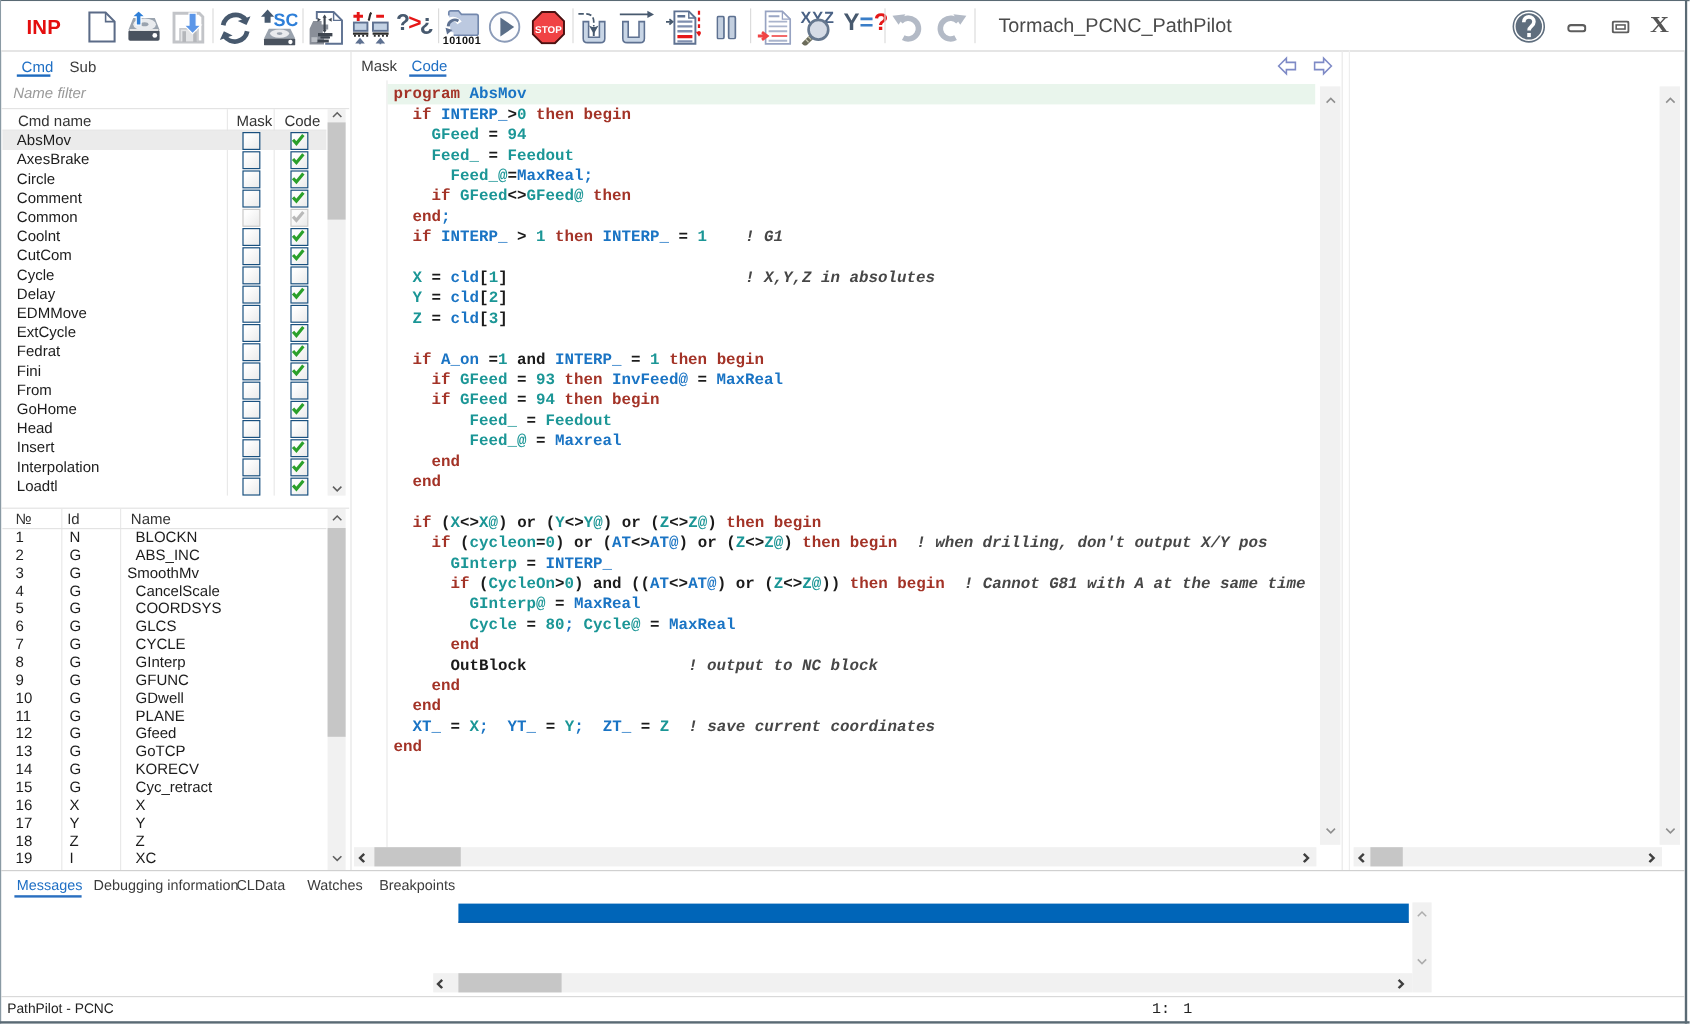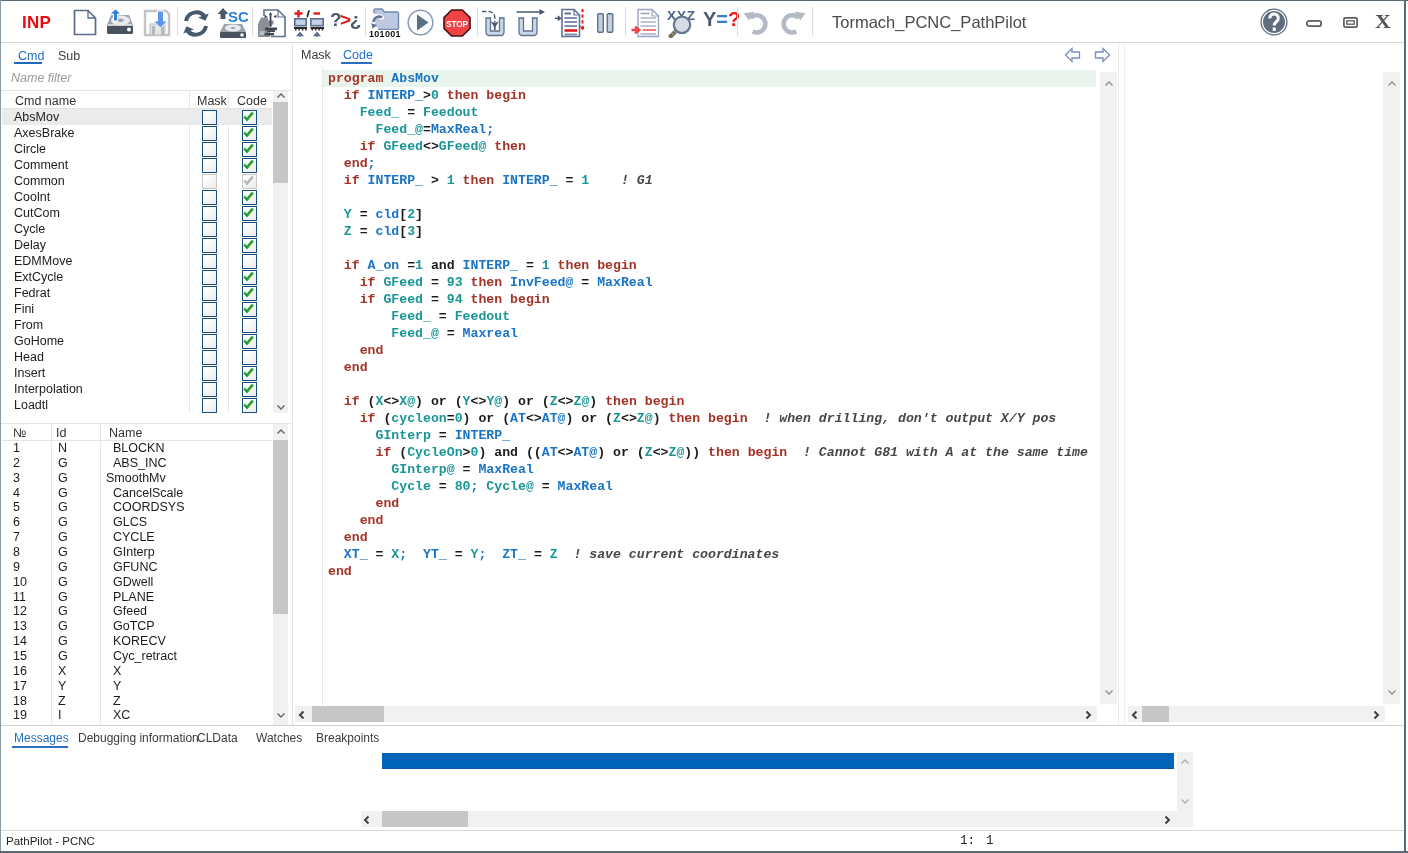--- a/index.html
+++ b/index.html
@@ -416,44 +416,47 @@
   </svg>
 <svg class="abs" style="left:1094px;top:46px;" width="17" height="18" viewBox="0 0 17 18">
     <path d="M15.5 9 L9 2.5 L9 6 H1.5 L1.5 12 H9 L9 15.5 Z" fill="none" stroke="#7e8ac6" stroke-width="1.3"></path>
   </svg>
 <div class="abs" style="left:322px;top:67px;width:1px;height:639px;background:#e9e9e9;"></div>
 <div class="abs" style="left:323px;top:70px;width:773px;height:17px;background:#e9f5ec;"></div>
 <div class="abs" style="left:293px;top:67px;width:806px;height:639px;overflow:hidden;">
     <div id="code" class="abs" style="left:35px;top:3px;">
 <div class="cl"><span class="k">program</span> <span class="b">AbsMov</span></div>
       <div class="cl">  <span class="k">if</span> <span class="b">INTERP_</span><span class="o">&gt;</span><span class="t">0</span> <span class="k">then</span> <span class="k">begin</span></div>
+      <div class="cl">    <span class="t">GFeed</span> <span class="o">=</span> <span class="t">94</span></div>
       <div class="cl">    <span class="t">Feed_</span> <span class="o">=</span> <span class="t">Feedout</span></div>
       <div class="cl">      <span class="t">Feed_@</span><span class="o">=</span><span class="b">MaxReal</span><span class="b">;</span></div>
       <div class="cl">    <span class="k">if</span> <span class="t">GFeed</span><span class="o">&lt;</span><span class="o">&gt;</span><span class="t">GFeed@</span> <span class="k">then</span></div>
       <div class="cl">  <span class="k">end</span><span class="b">;</span></div>
       <div class="cl">  <span class="k">if</span> <span class="b">INTERP_</span> <span class="o">&gt;</span> <span class="t">1</span> <span class="k">then</span> <span class="b">INTERP_</span> <span class="o">=</span> <span class="t">1</span>    <span class="c">! G1</span></div>
       <div class="cl">&nbsp;</div>
+      <div class="cl">  <span class="t">X</span> <span class="o">=</span> <span class="b">cld</span><span class="o">[</span><span class="t">1</span><span class="o">]</span>                         <span class="c">! X,Y,Z in absolutes</span></div>
       <div class="cl">  <span class="t">Y</span> <span class="o">=</span> <span class="b">cld</span><span class="o">[</span><span class="t">2</span><span class="o">]</span></div>
       <div class="cl">  <span class="t">Z</span> <span class="o">=</span> <span class="b">cld</span><span class="o">[</span><span class="t">3</span><span class="o">]</span></div>
       <div class="cl">&nbsp;</div>
       <div class="cl">  <span class="k">if</span> <span class="b">A_on</span> <span class="o">=</span><span class="t">1</span> <span class="n">and</span> <span class="b">INTERP_</span> <span class="o">=</span> <span class="t">1</span> <span class="k">then</span> <span class="k">begin</span></div>
       <div class="cl">    <span class="k">if</span> <span class="t">GFeed</span> <span class="o">=</span> <span class="t">93</span> <span class="k">then</span> <span class="b">InvFeed@</span> <span class="o">=</span> <span class="b">MaxReal</span></div>
       <div class="cl">    <span class="k">if</span> <span class="t">GFeed</span> <span class="o">=</span> <span class="t">94</span> <span class="k">then</span> <span class="k">begin</span></div>
       <div class="cl">        <span class="t">Feed_</span> <span class="o">=</span> <span class="t">Feedout</span></div>
       <div class="cl">        <span class="t">Feed_@</span> <span class="o">=</span> <span class="b">Maxreal</span></div>
       <div class="cl">    <span class="k">end</span></div>
       <div class="cl">  <span class="k">end</span></div>
       <div class="cl">&nbsp;</div>
       <div class="cl">  <span class="k">if</span> <span class="o">(</span><span class="t">X</span><span class="o">&lt;</span><span class="o">&gt;</span><span class="t">X@</span><span class="o">)</span> <span class="n">or</span> <span class="o">(</span><span class="t">Y</span><span class="o">&lt;</span><span class="o">&gt;</span><span class="t">Y@</span><span class="o">)</span> <span class="n">or</span> <span class="o">(</span><span class="t">Z</span><span class="o">&lt;</span><span class="o">&gt;</span><span class="t">Z@</span><span class="o">)</span> <span class="k">then</span> <span class="k">begin</span></div>
       <div class="cl">    <span class="k">if</span> <span class="o">(</span><span class="t">cycleon</span><span class="o">=</span><span class="t">0</span><span class="o">)</span> <span class="n">or</span> <span class="o">(</span><span class="b">AT</span><span class="o">&lt;</span><span class="o">&gt;</span><span class="b">AT@</span><span class="o">)</span> <span class="n">or</span> <span class="o">(</span><span class="t">Z</span><span class="o">&lt;</span><span class="o">&gt;</span><span class="t">Z@</span><span class="o">)</span> <span class="k">then</span> <span class="k">begin</span>  <span class="c">! when drilling, don't output X/Y pos</span></div>
       <div class="cl">      <span class="t">GInterp</span> <span class="o">=</span> <span class="b">INTERP_</span></div>
       <div class="cl">      <span class="k">if</span> <span class="o">(</span><span class="t">CycleOn</span><span class="o">&gt;</span><span class="t">0</span><span class="o">)</span> <span class="n">and</span> <span class="o">(</span><span class="o">(</span><span class="b">AT</span><span class="o">&lt;</span><span class="o">&gt;</span><span class="b">AT@</span><span class="o">)</span> <span class="n">or</span> <span class="o">(</span><span class="t">Z</span><span class="o">&lt;</span><span class="o">&gt;</span><span class="t">Z@</span><span class="o">)</span><span class="o">)</span> <span class="k">then</span> <span class="k">begin</span>  <span class="c">! Cannot G81 with A at the same time</span></div>
       <div class="cl">        <span class="t">GInterp@</span> <span class="o">=</span> <span class="b">MaxReal</span></div>
       <div class="cl">        <span class="t">Cycle</span> <span class="o">=</span> <span class="t">80</span><span class="b">;</span> <span class="t">Cycle@</span> <span class="o">=</span> <span class="b">MaxReal</span></div>
       <div class="cl">      <span class="k">end</span></div>
+      <div class="cl">      <span class="n">OutBlock</span>                 <span class="c">! output to NC block</span></div>
       <div class="cl">    <span class="k">end</span></div>
       <div class="cl">  <span class="k">end</span></div>
       <div class="cl">  <span class="b">XT_</span> <span class="o">=</span> <span class="t">X</span><span class="b">;</span>  <span class="b">YT_</span> <span class="o">=</span> <span class="t">Y</span><span class="b">;</span>  <span class="b">ZT_</span> <span class="o">=</span> <span class="t">Z</span>  <span class="c">! save current coordinates</span></div>
       <div class="cl"><span class="k">end</span></div>
 </div>
   </div>
 <div class="abs track" style="left:1100px;top:72px;width:17px;height:632px;"></div>
 <svg class="abs" style="left:1103.5px;top:80px;" width="10" height="9" viewBox="0 0 10 9">
     <path d="M1.5 5.5 L5 2 L8.5 5.5" stroke="#8f8f8f" stroke-width="1.3" fill="none"></path>
   </svg>

